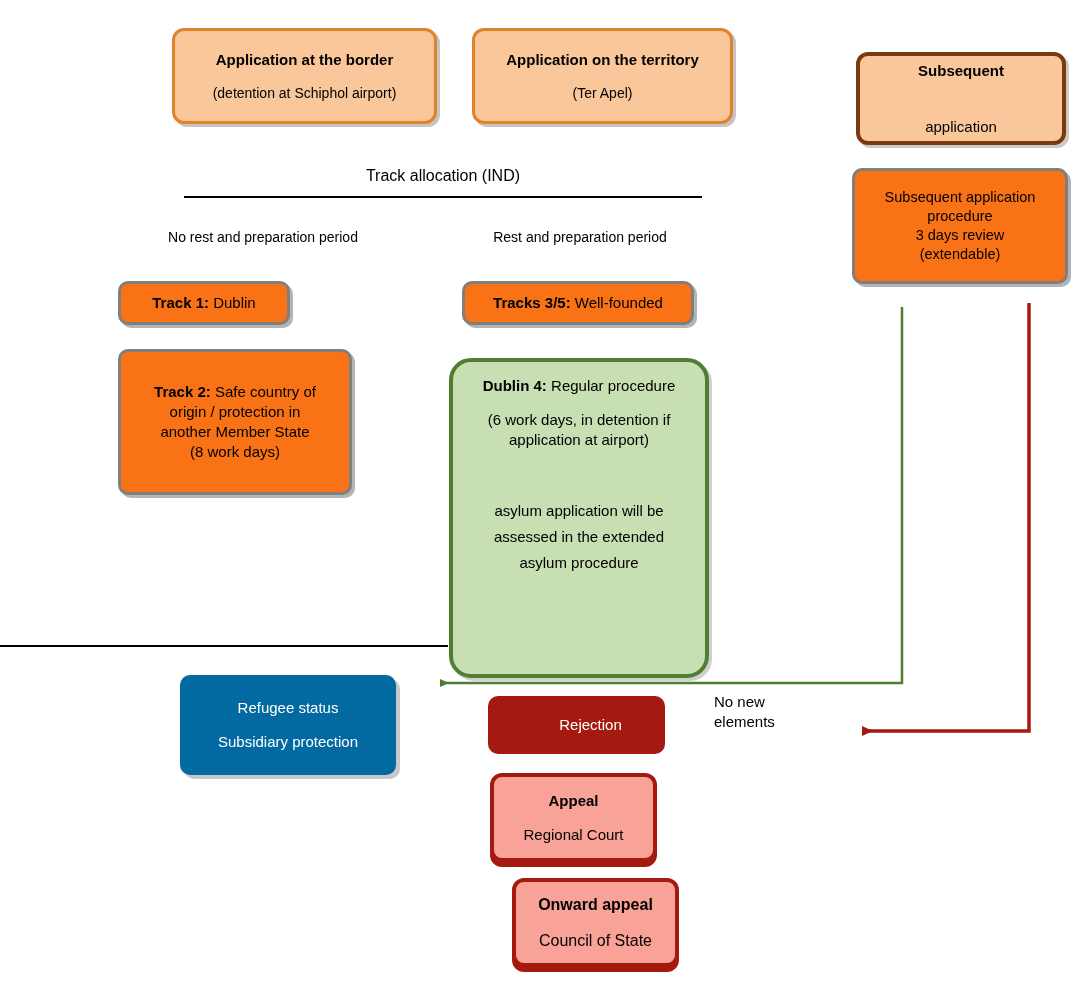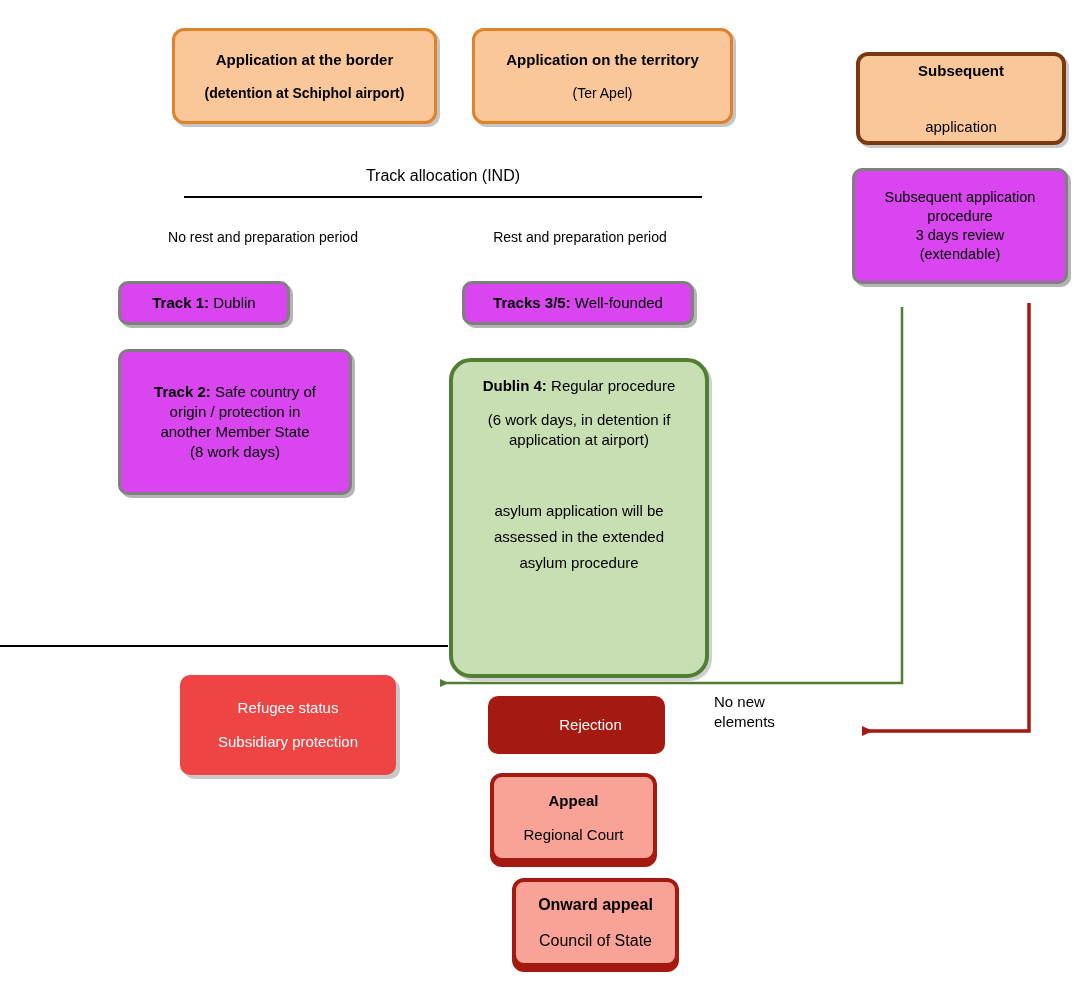--- a/index.html
+++ b/index.html
@@ -41,35 +41,35 @@
   
   .box-brown {
     background: #FAC79B;
     border: 4px solid #7A3A10;
     border-radius: 12px;
     box-shadow: 3px 3px 0 0 rgba(150,150,150,0.5);
     gap: 36px;
   }
   
   .box-gray {
-    background: #d946ef;
+    background: #f97316;
     border: 3px solid #7F7F7F;
     border-radius: 10px;
     box-shadow: 3px 3px 0 0 rgba(140,140,140,0.65);
   }
   
   .box-lgreen {
     background: #C7DFB2;
     border: 4px solid #507E32;
     border-radius: 22px;
     box-shadow: 3px 3px 0 0 rgba(150,150,150,0.45);
   }
   
   .box-green {
-    background: #ef4444;
+    background: #0369a1;
     border: none;
     border-radius: 10px;
     color: #ffffff;
     box-shadow: 4px 4px 0 0 rgba(190,190,190,0.85);
   }
   
   .box-darkred {
     background: #A51A10;
     border: none;
     border-radius: 10px;
@@ -124,21 +124,21 @@
     <path d="M 1029 303 L 1029 731 L 862 731" fill="none" stroke="#A51A10" stroke-width="3.5" marker-end="url(#arrow-red)"></path>
   </svg>
 
   <div class="rule" style="left:184px; top:196px; width:518px; height:2px;"></div>
 
   <div class="rule" style="left:0px; top:645px; width:448px; height:1.5px;"></div>
 
   <div class="node box-orange" style="left:172px; top:28px; width:265px; height:96px; font-size:15px;">
     <span class="ln bold">Application at the border</span>
     <span class="gap"></span>
-    <span class="ln" style="font-size:14px;font-weight:bold;">(detention at Schiphol airport)</span>
+    <span class="ln" style="font-size:14px;">(detention at Schiphol airport)</span>
   </div>
 
   <div class="node box-orange" style="left:472px; top:28px; width:261px; height:96px; font-size:15px;">
     <span class="ln bold">Application on the territory</span>
     <span class="gap"></span>
     <span class="ln" style="font-size:14px;">(Ter Apel)</span>
   </div>
 
   <div class="node box-brown" style="left:856px; top:52px; width:210px; height:93px; font-size:15px;">
     <span class="ln bold">Subsequent</span>

